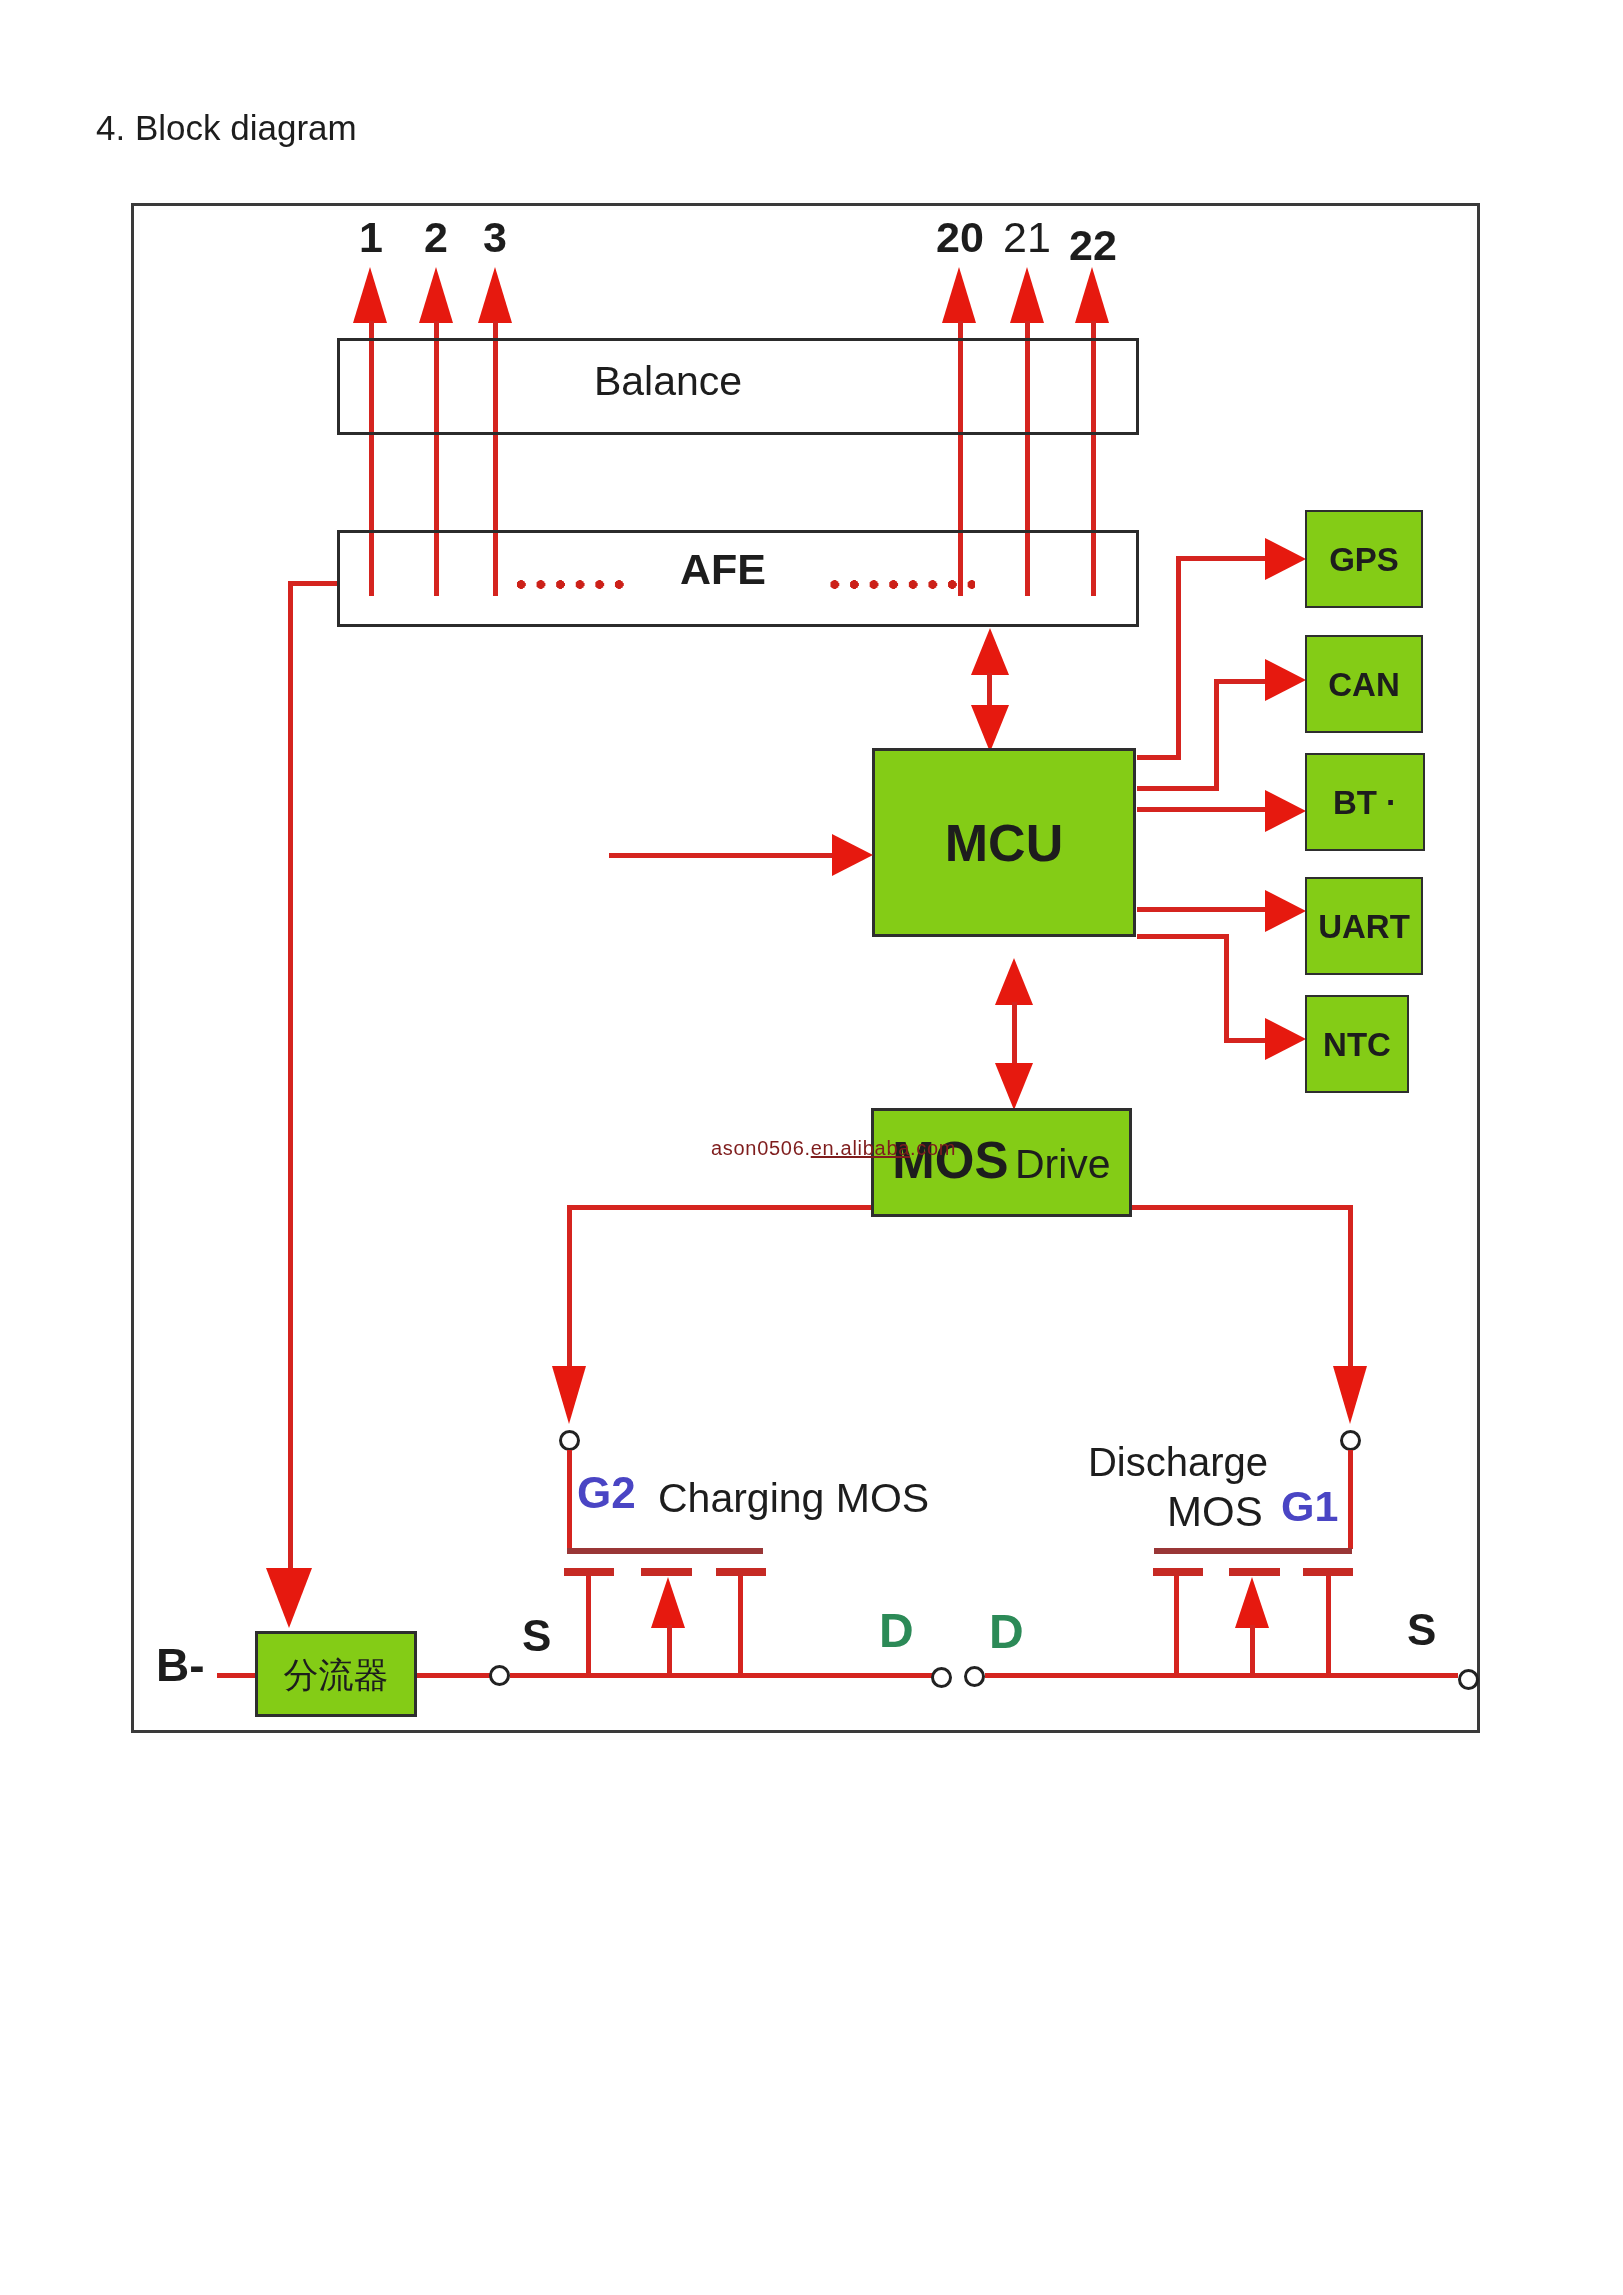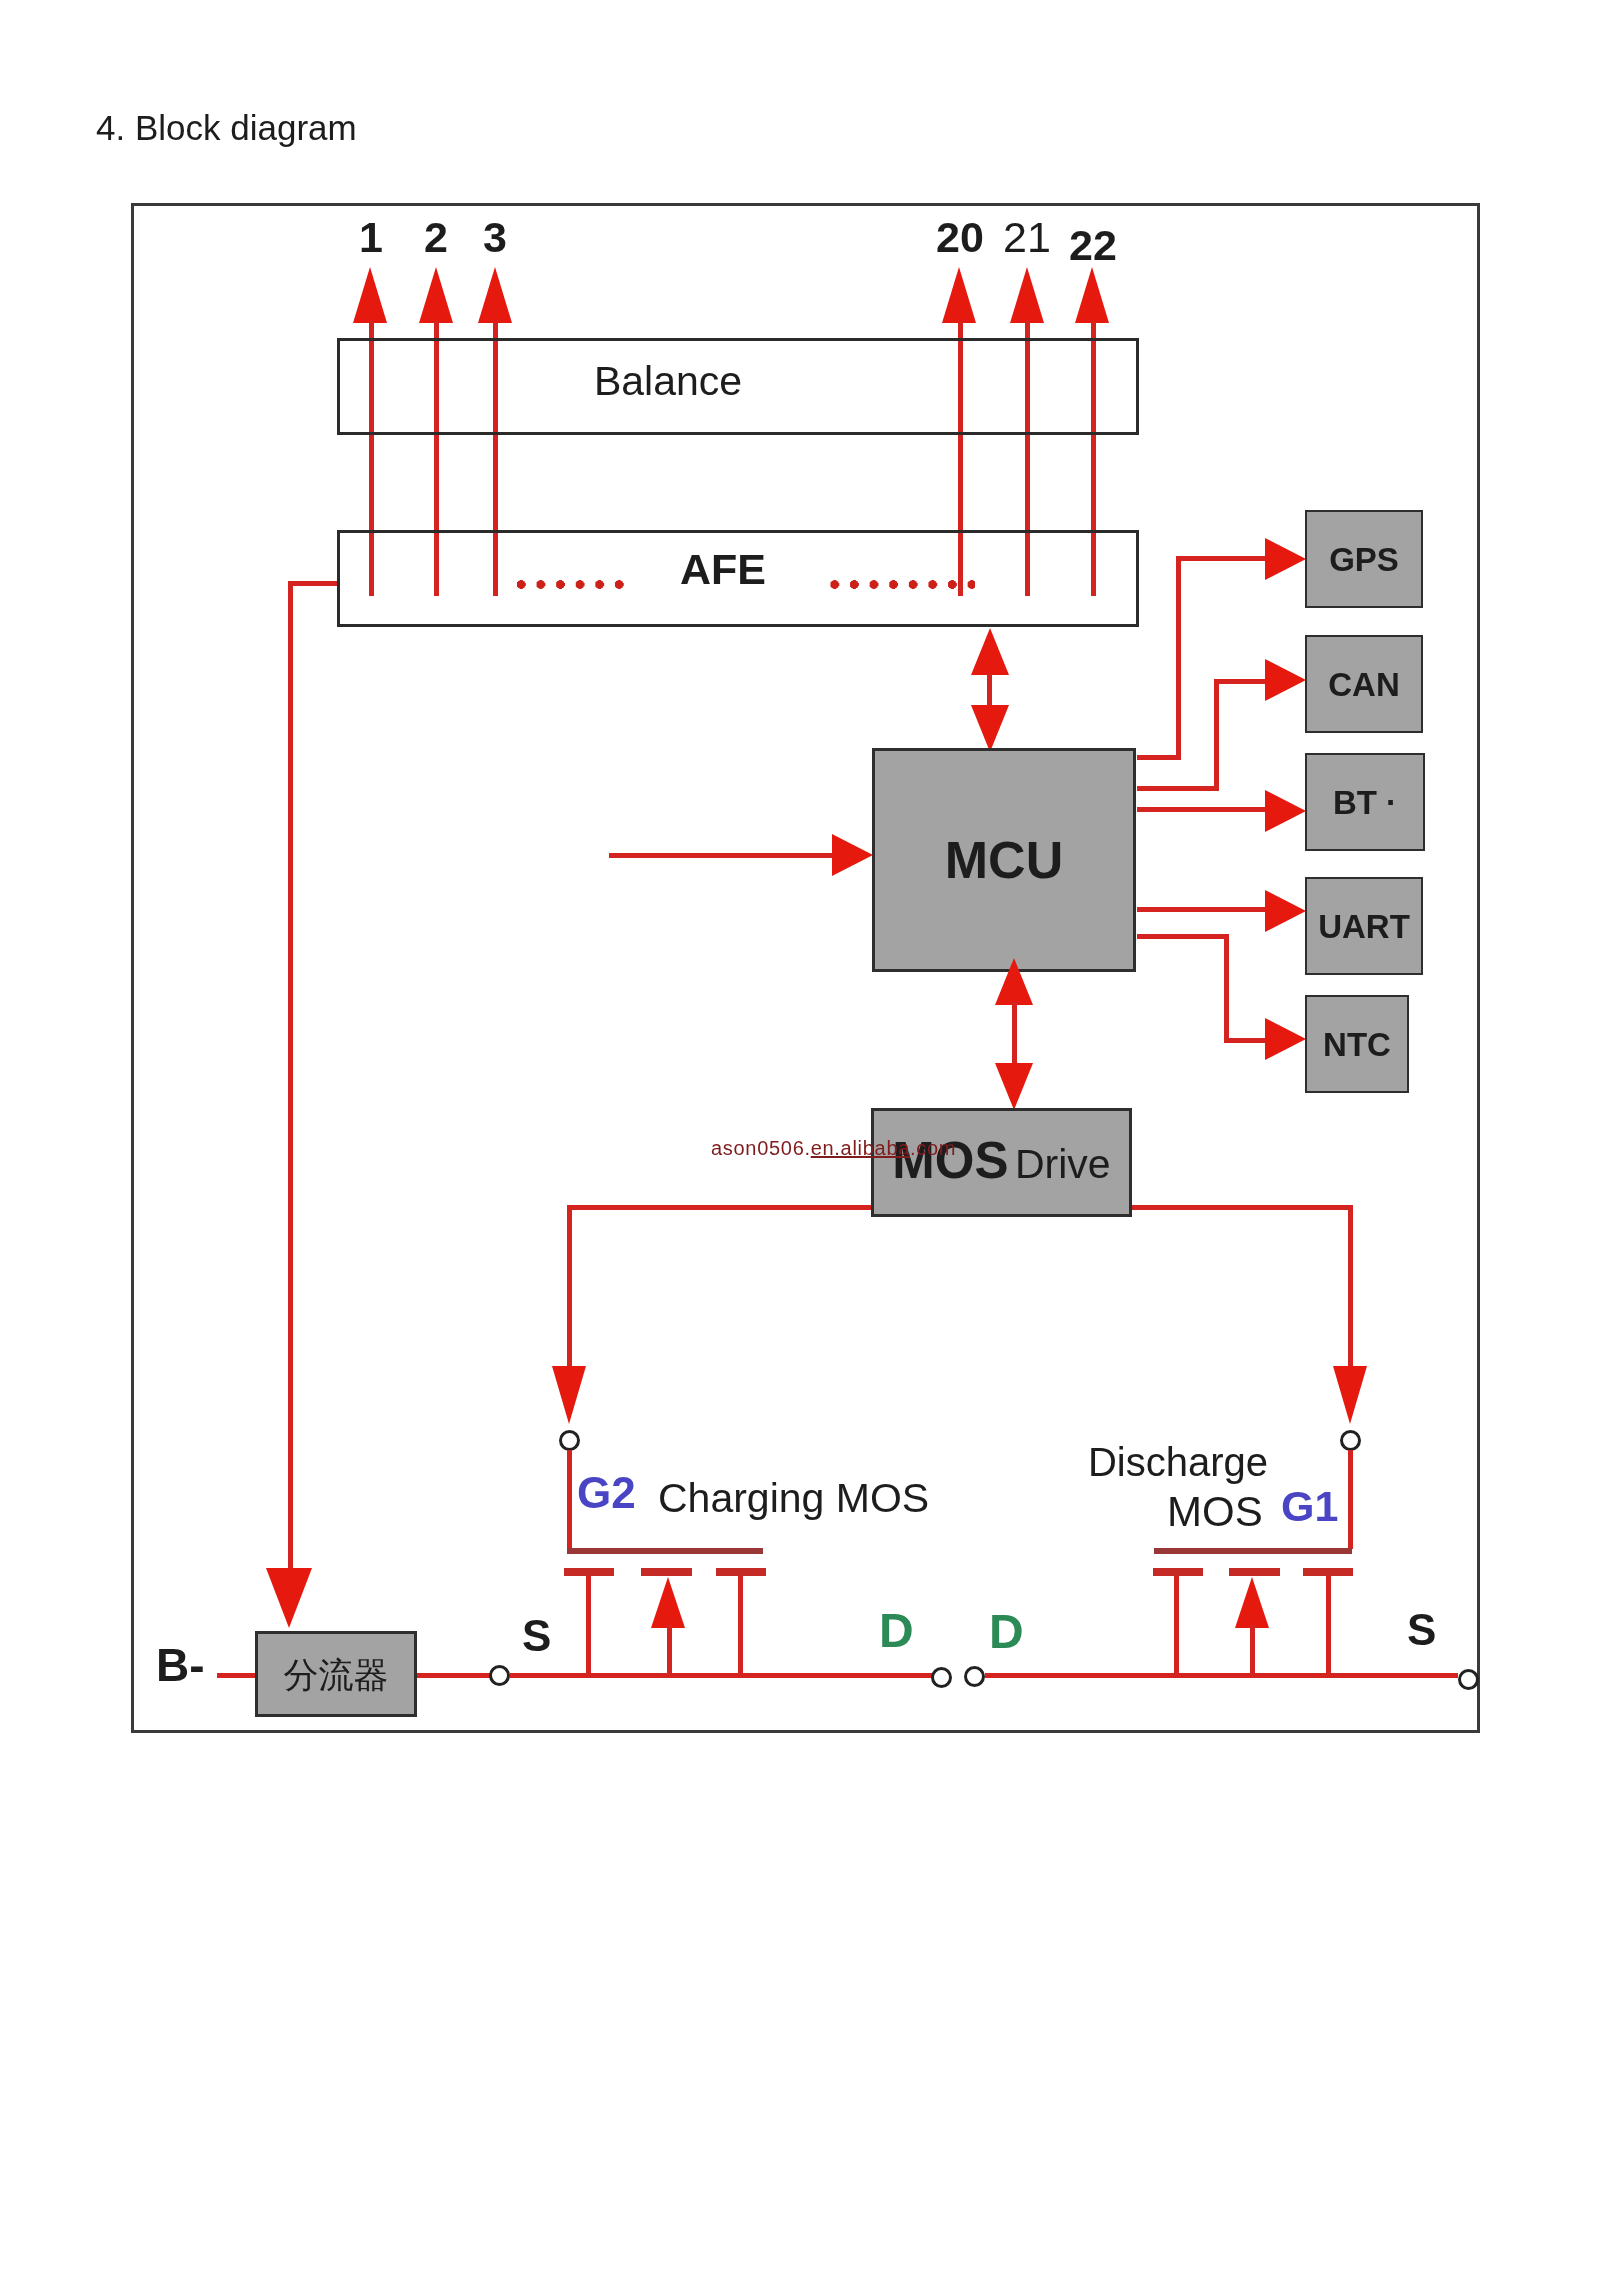--- a/index.html
+++ b/index.html
@@ -1,19 +1,19 @@
 <!DOCTYPE html>
 <html style="font-size:10.5px"><head>
 <meta charset="utf-8">
 <style>
   html,body{margin:0;padding:0;background:#ffffff;}
   #canvas{position:relative;width:1623px;height:2295px;background:#fff;overflow:hidden;
           font-family:"Liberation Sans",sans-serif;color:#1d1d1d;}
   .abs{position:absolute;}
-  .box{position:absolute;border:3.3px solid #2e2e2e;background:#a3a3a3;box-sizing:border-box;
+  .box{position:absolute;border:3.3px solid #2e2e2e;background:#84cc16;box-sizing:border-box;
        display:flex;align-items:center;justify-content:center;}
   .lbl{position:absolute;color:#1d1d1d;line-height:1;white-space:nowrap;}
   .wire{position:absolute;background:#d5241f;}
   .maroon{background:#993636;}
   .seg{position:absolute;background:#c62a24;}
   .tri{position:absolute;width:0;height:0;}
   .tri.up{border-left:17.7px solid transparent;border-right:17.7px solid transparent;border-bottom:56px solid #e6190f;}
   .tri.up-sm{border-left:19px solid transparent;border-right:19px solid transparent;border-bottom:47px solid #e6190f;}
   .tri.down-sm{border-left:19px solid transparent;border-right:19px solid transparent;border-top:47px solid #e6190f;}
   .tri.down-big{border-left:23.6px solid transparent;border-right:23.6px solid transparent;border-top:60px solid #e6190f;}
@@ -72,21 +72,21 @@
 
   <div class="wire" style="left:290px;top:581px;width:47px;height:4.6px;"></div>
   <div class="wire" style="left:288px;top:581px;width:4.6px;height:988px;"></div>
   <div class="tri down-big" style="left:266px;top:1568px;"></div>
 
   <div class="tri up-sm" style="left:971px;top:628px;"></div>
   <div class="wire" style="left:987px;top:673px;width:4.6px;height:34px;"></div>
   <div class="tri down-sm" style="left:971px;top:705px;"></div>
 
 
-  <div class="box" style="left:872px;top:748px;width:264px;height:224px;">
+  <div class="box" style="left:872px;top:748px;width:264px;height:189px;">
     <span class="lbl" style="position:static;font-size:52px;font-weight:600;">MCU</span>
   </div>
 
   <div class="wire" style="left:609px;top:853px;width:226px;height:5.2px;"></div>
   <div class="tri right" style="left:832px;top:834px;"></div>
 
   <div class="wire" style="left:1137px;top:755px;width:44px;height:4.6px;"></div>
   <div class="wire" style="left:1176px;top:556px;width:4.6px;height:204px;"></div>
   <div class="wire" style="left:1176px;top:556px;width:89px;height:4.6px;"></div>
   <div class="tri right" style="left:1265px;top:538px;"></div>

